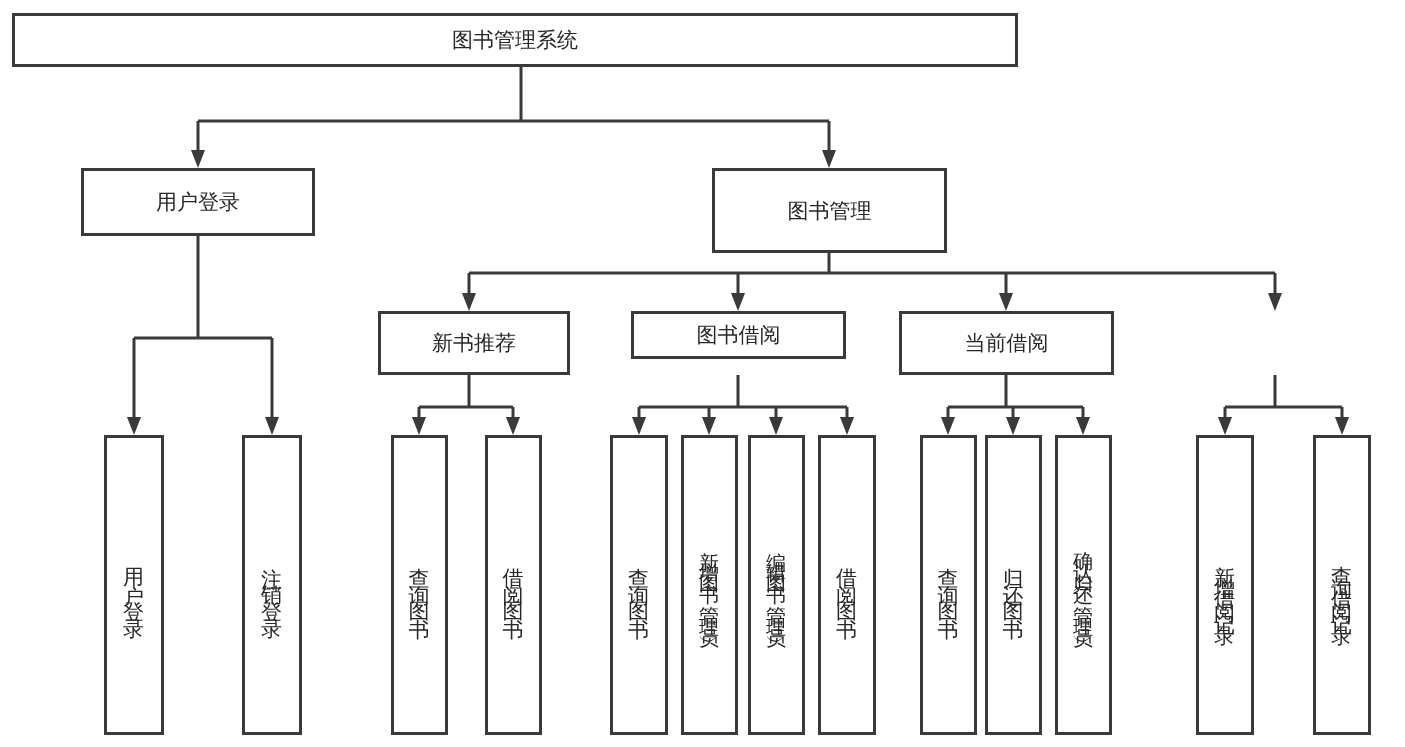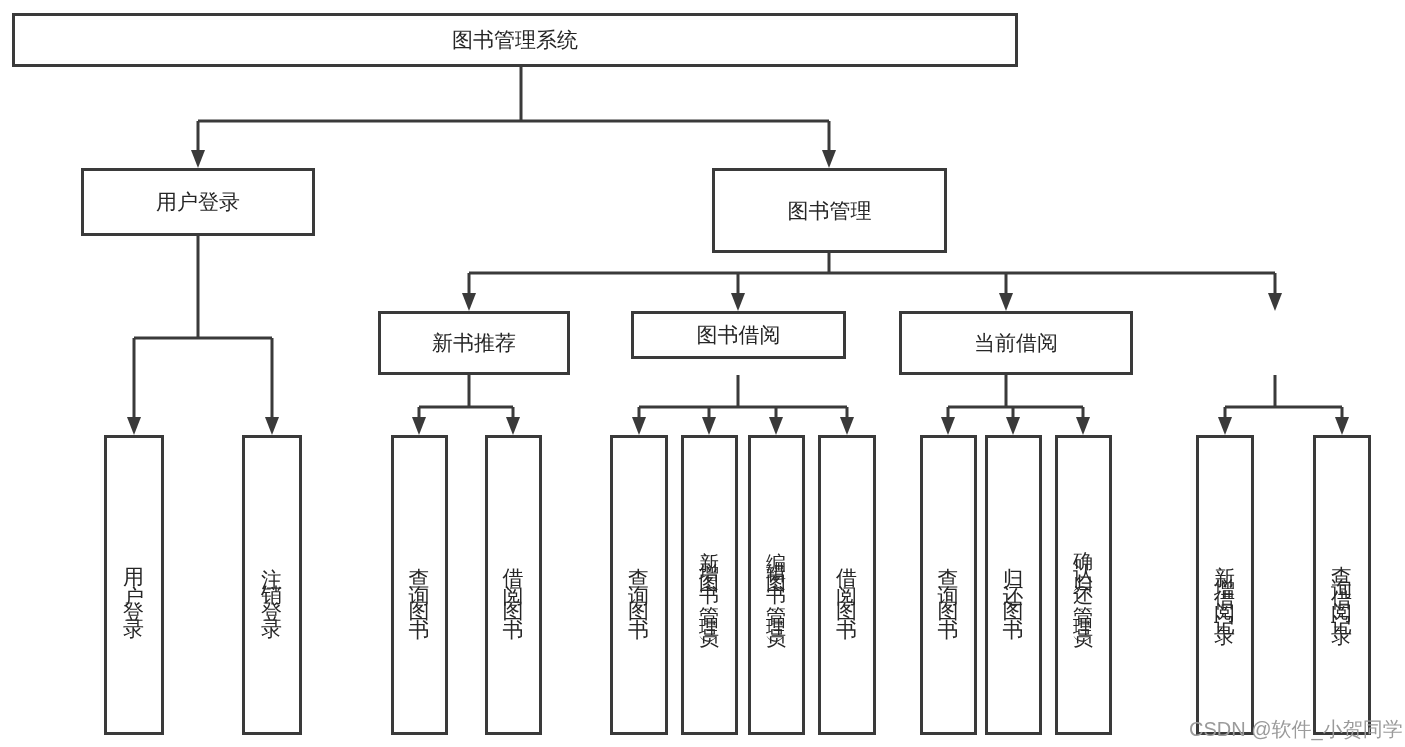--- a/index.html
+++ b/index.html
@@ -79,21 +79,21 @@
   <div class="box" style="left:712px;top:168px;width:235px;height:85px;">
     <span class="lbl">图书管理</span>
   </div>
 
   <div class="box" style="left:360px;top:311px;width:192px;height:64px;margin-left:18px;">
     <span class="lbl">新书推荐</span>
   </div>
   <div class="box" style="left:631px;top:311px;width:215px;height:48px;">
     <span class="lbl">图书借阅</span>
   </div>
-  <div class="box" style="left:899px;top:311px;width:234px;height:64px;">
+  <div class="box" style="left:899px;top:311px;width:215px;height:64px;">
     <span class="lbl">当前借阅</span>
   </div>
 
   <div class="box leaf s4" style="left:104px;top:435px;width:60px;height:300px;">
     <span class="lbl">用户登录</span>
   </div>
   <div class="box leaf s4" style="left:242px;top:435px;width:60px;height:300px;">
     <span class="lbl">注销登录</span>
   </div>
 
@@ -127,15 +127,14 @@
     <span class="lbl">确认归还（管理员）</span>
   </div>
 
   <div class="box leaf s6" style="left:1196px;top:435px;width:58px;height:300px;">
     <span class="lbl">新增借阅记录</span>
   </div>
   <div class="box leaf s6" style="left:1313px;top:435px;width:58px;height:300px;">
     <span class="lbl">查询借阅记录</span>
   </div>
 
-  <div class="watermark">CSDN @软件_小贺同学</div>
 
 </div>
 
 </body></html>

